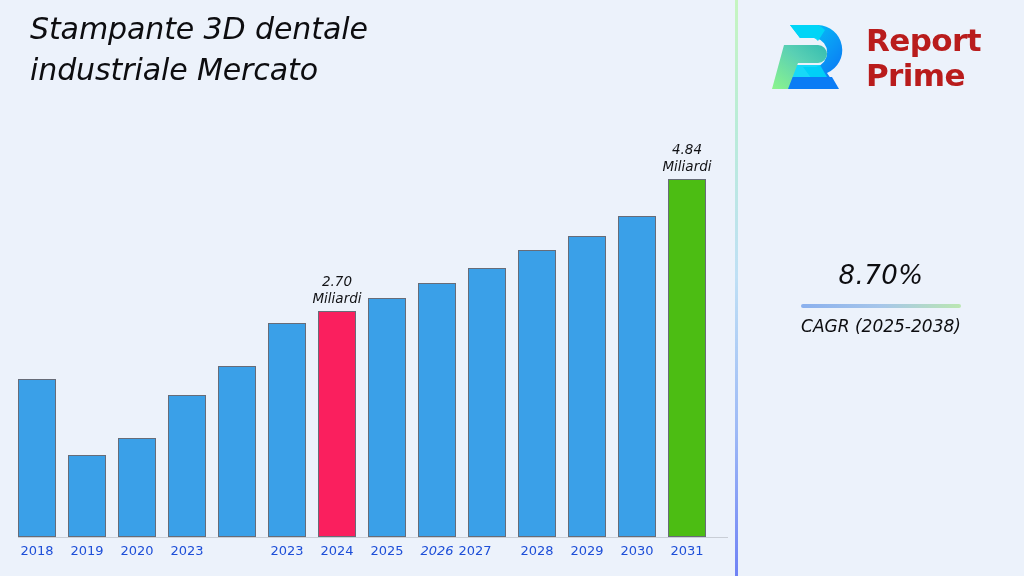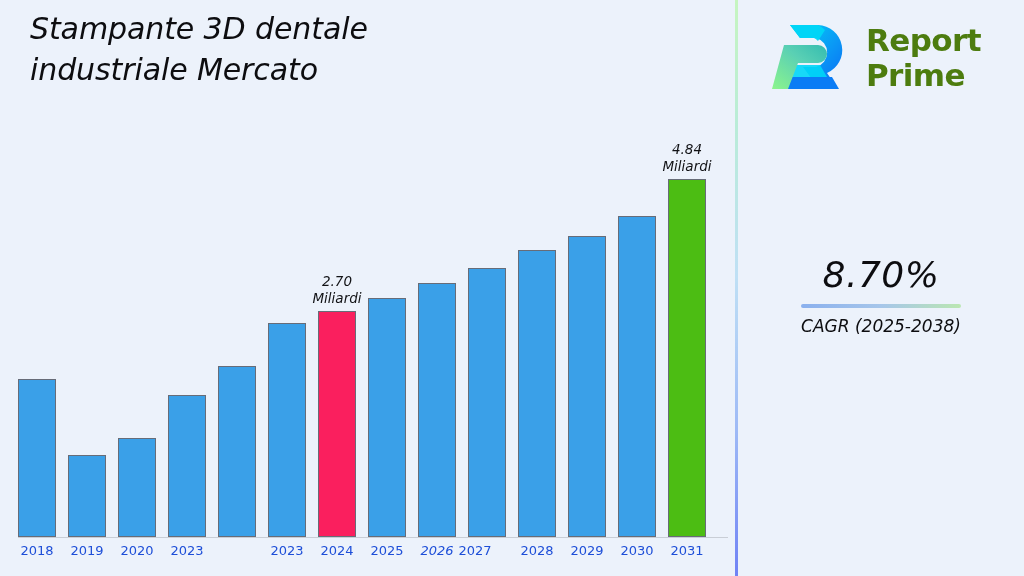--- a/index.html
+++ b/index.html
@@ -120,35 +120,35 @@
     display: flex;
     align-items: center;
     gap: 12px;
   }
   #logo-mark { width: 84px; height: 74px; flex: 0 0 auto; }
   #brand-name {
     font-family: "DejaVu Sans", sans-serif;
     font-weight: bold;
     font-size: 31px;
     line-height: 35px;
-    color: #4d7c0f;
+    color: #b91c1c;
     letter-spacing: -0.6px;
     white-space: pre-line;
   }
 
   #cagr-block {
     position: absolute;
     left: 0;
     top: 252px;
     width: 286px;
     text-align: center;
   }
   #cagr-value {
     font-style: italic;
-    font-size: 36px;
+    font-size: 26px;
     line-height: 46px;
     color: #0d0d10;
     font-family: "DejaVu Sans", sans-serif;
     letter-spacing: 0.5px;
   }
   #cagr-divider {
     margin: 6px auto 7px auto;
     width: 160px;
     height: 4px;
     border-radius: 2px;

